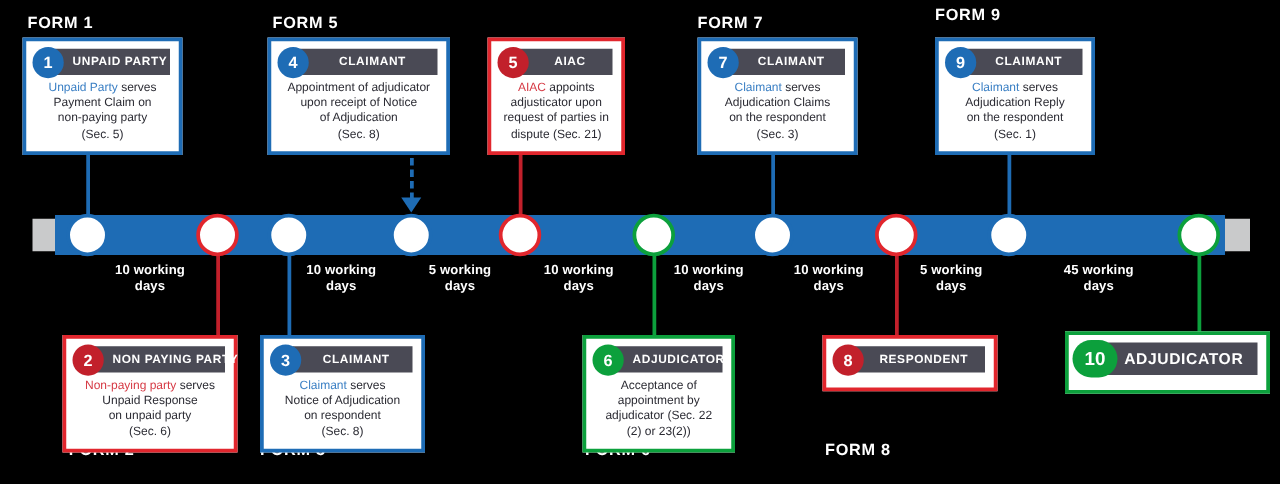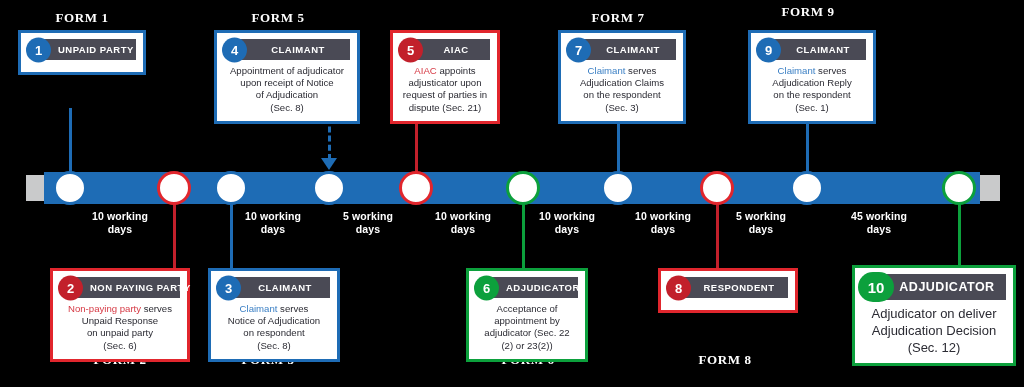--- a/index.html
+++ b/index.html
@@ -59,27 +59,25 @@
     font-size: 10.5px;
     font-weight: bold;
     line-height: 13px;
     letter-spacing: 0.1px;
     z-index: 5;
   }
 
   
   .form-label {
     position: absolute;
-    text-align: center;
     color: #ffffff;
     font-size: 13px;
     font-weight: bold;
     letter-spacing: 0.6px;
     z-index: 5;
-    font-family: Liberation Serif, serif;
   }
 
   
   .card {
     position: absolute;
     background: #ffffff;
     border: 3px solid #1e6cb5;
     padding: 6px 5px 7px 5px;
     z-index: 7;
   }
@@ -206,20 +204,26 @@
   <div class="form-label" style="left:55px;  top:352px; width:130px;">FORM 2</div>
   <div class="form-label" style="left:208px; top:352px; width:120px;">FORM 3</div>
   <div class="form-label" style="left:468px; top:352px; width:120px;">FORM 6</div>
   <div class="form-label" style="left:660px; top:352px; width:130px;">FORM 8</div>
 
   <div class="card" style="left:18px; top:30px; width:128px;">
     <div class="card-head">
       <div class="badge">1</div>
       <div class="role">UNPAID PARTY</div>
     </div>
+    <div class="card-body">
+      <span class="hl">Unpaid Party</span><span> serves</span><br>
+      <span>Payment Claim on</span><br>
+      <span>non-paying party</span><br>
+      <span>(Sec. 5)</span>
+    </div>
   </div>
 
   <div class="card" style="left:214px; top:30px; width:146px;">
     <div class="card-head">
       <div class="badge">4</div>
       <div class="role">CLAIMANT</div>
     </div>
     <div class="card-body">
       <span>Appointment of adjudicator</span><br>
       <span>upon receipt of Notice</span><br>
@@ -311,20 +315,15 @@
       <div class="badge red">8</div>
       <div class="role">RESPONDENT</div>
     </div>
   </div>
 
   <div class="card green big" style="left:852px; top:265px; width:164px;">
     <div class="card-head">
       <div class="badge green wide">10</div>
       <div class="role">ADJUDICATOR</div>
     </div>
-    <div class="card-body">
-      <span>Adjudicator on deliver</span><br>
-      <span>Adjudication Decision</span><br>
-      <span>(Sec. 12)</span>
-    </div>
   </div>
 
 </div>
 
 </body></html>

